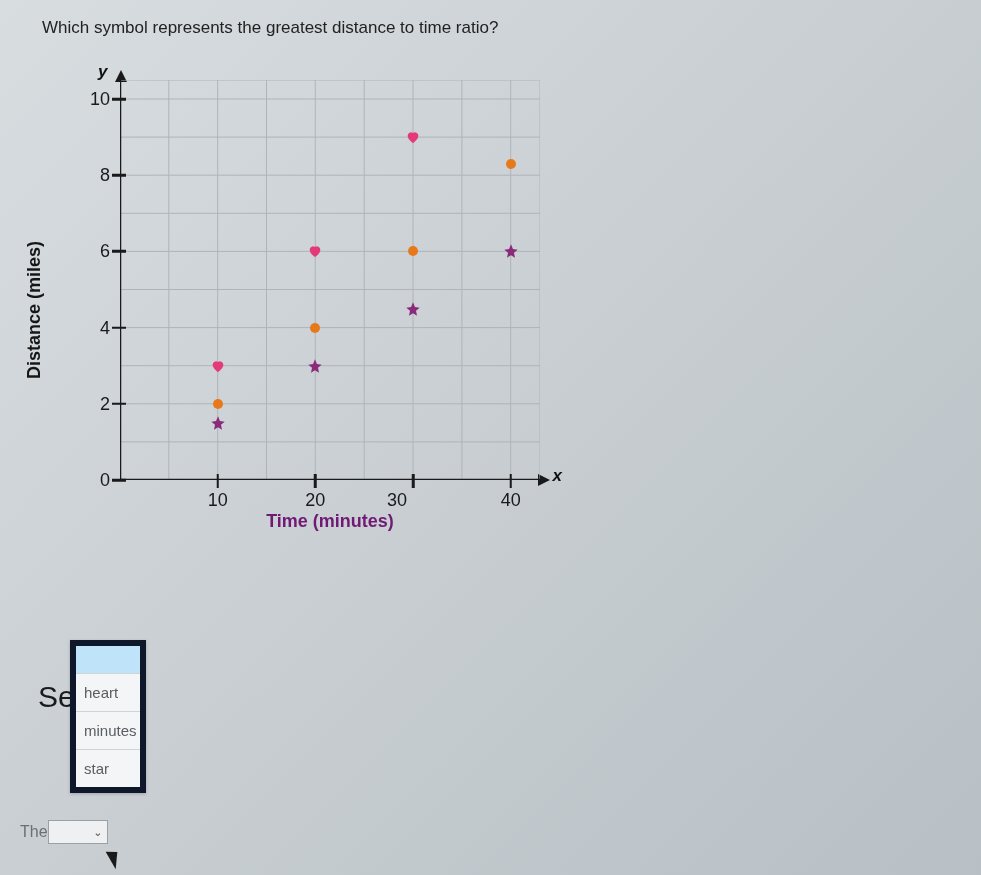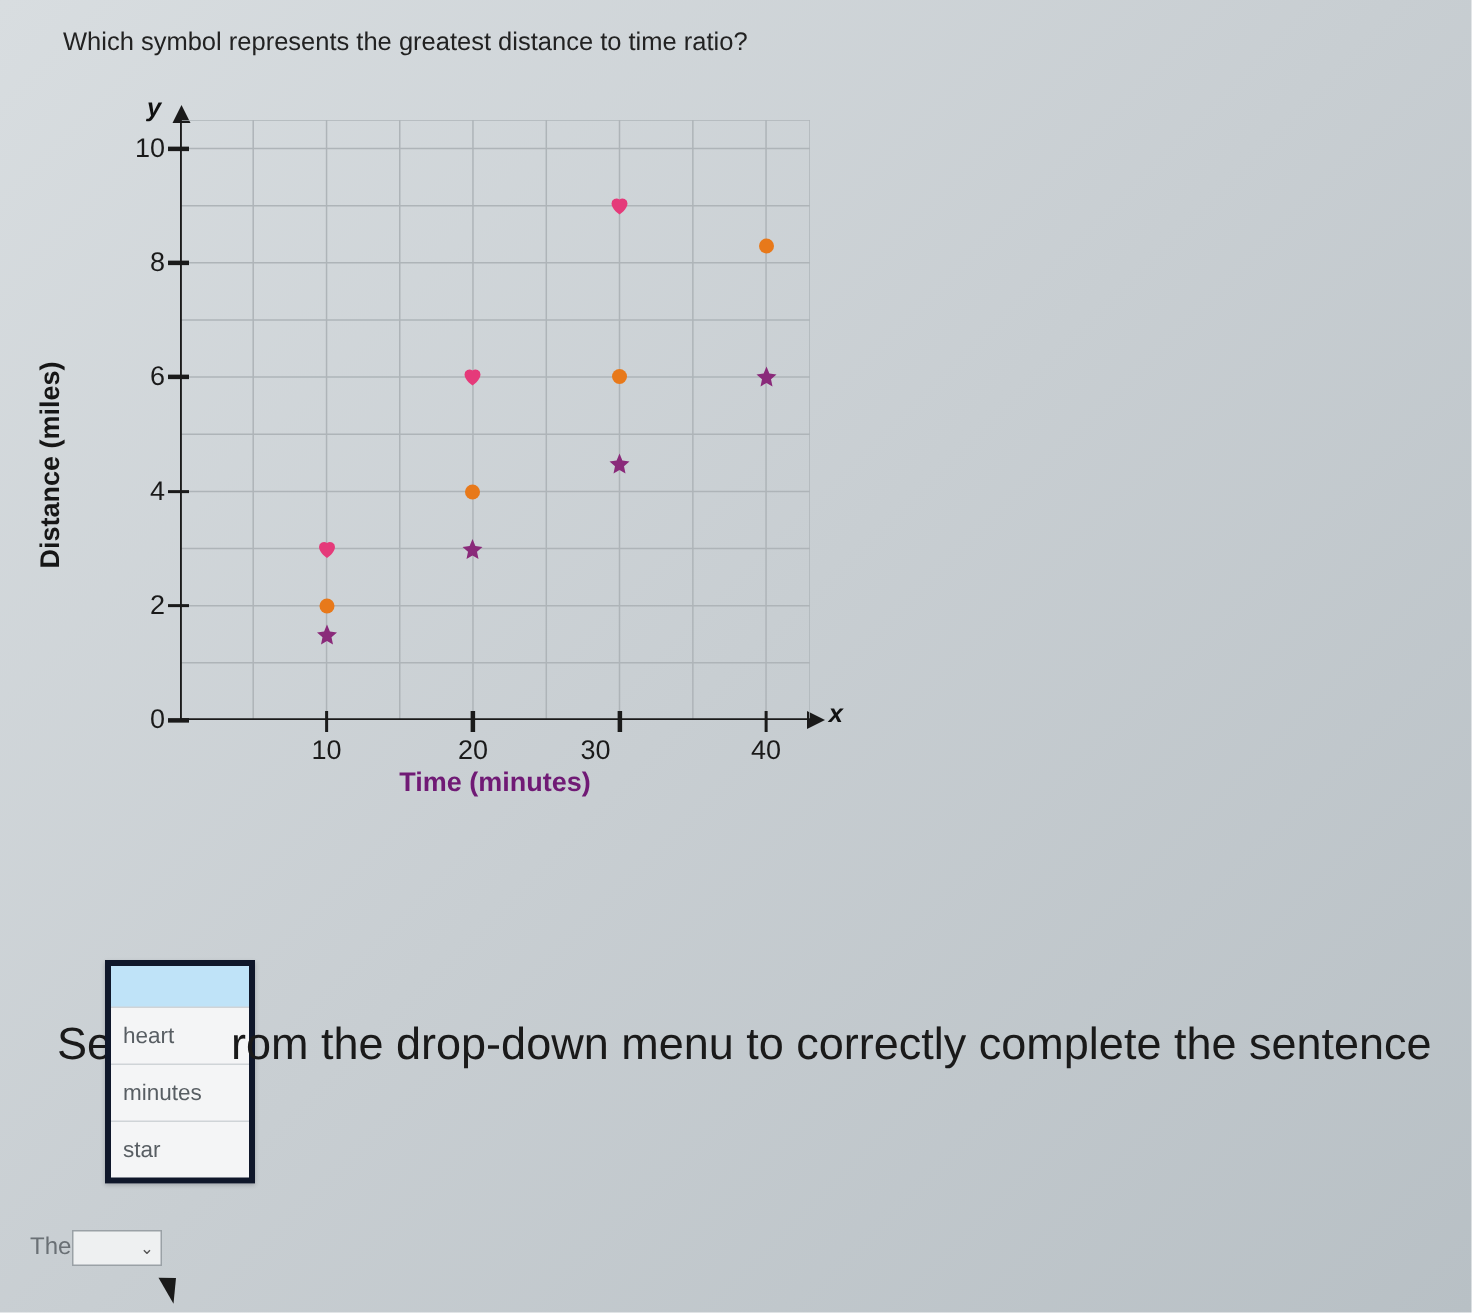--- a/index.html
+++ b/index.html
@@ -139,23 +139,23 @@
       top: 40px;
       font-size: 30px;
       font-weight: 500;
       color: #1a1a1a;
       margin-left: 20px;
     }
     .dropdown-open {
       position: absolute;
       left: 60px;
       top: 0;
-      width: 100px;
+      width: 76px;
       background: #f4f5f6;
-      border: 4px solid #0f172a;
+      border: 6px solid #0f172a;
       box-shadow: 0 1px 3px rgba(0,0,0,0.2);
     }
     .dropdown-open .opt {
       padding: 10px 8px;
       font-size: 15px;
       color: #585e63;
       border-bottom: 1px solid #cfd4d7;
       cursor: pointer;
     }
     .dropdown-open .opt:last-child { border-bottom: none; }
@@ -322,21 +322,20 @@
 
 <div class="instruction-wrap">
   <div class="instruction-row">
     <span class="se-text">Se</span>
     <div class="dropdown-open">
       <div class="opt blank"></div>
       <div class="opt">heart</div>
       <div class="opt">minutes</div>
       <div class="opt">star</div>
     </div>
-    <span class="rest-text">rom the drop-down menu to correctly complete the sentence</span>
   </div>
 
   <div class="answer-row">
     <span>The</span>
     <span class="answer-select">
       <span class="chev">⌄</span>
     </span>
   </div>
   <div class="cursor" style="left:100px;top:208px"></div>
 </div>

